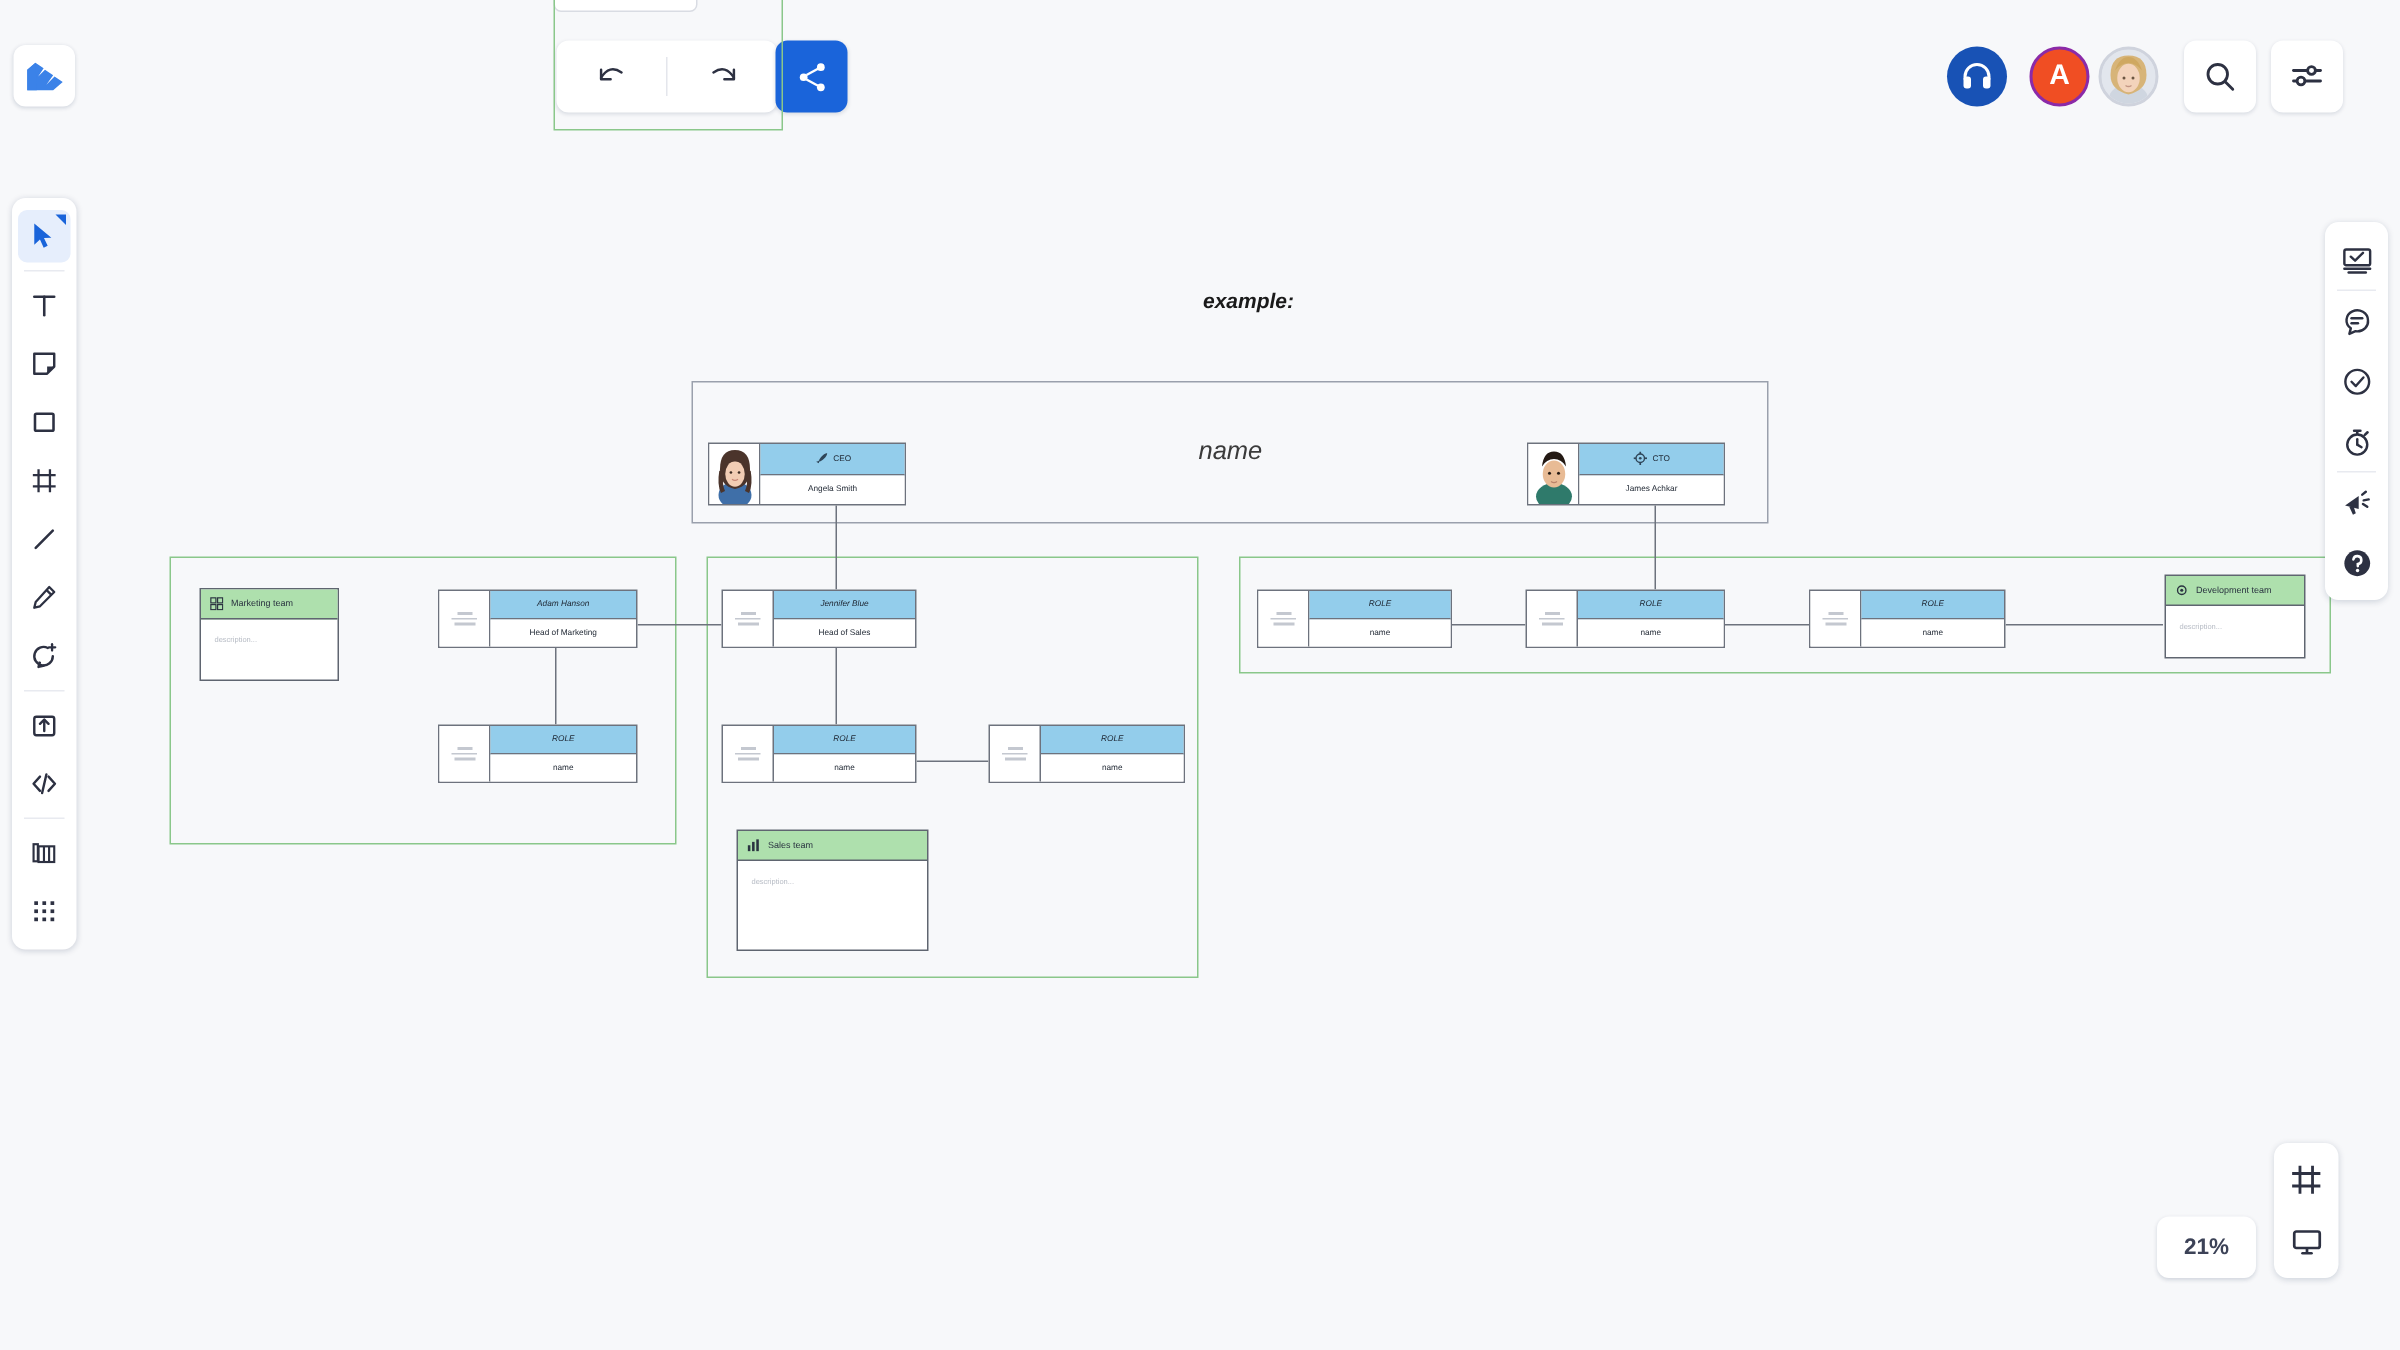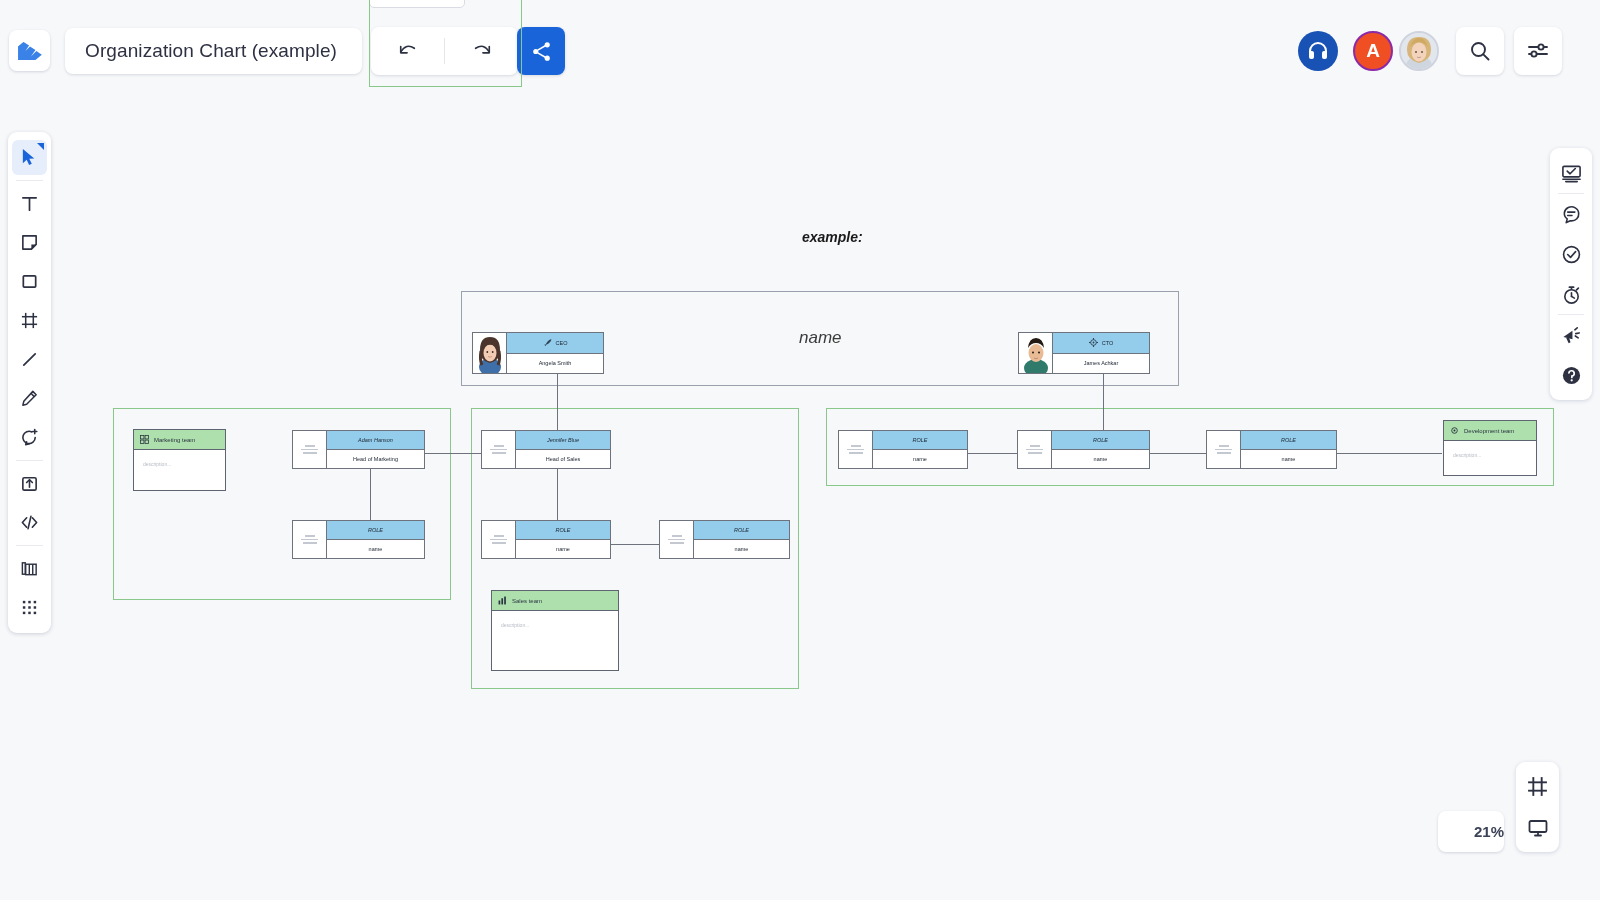--- a/index.html
+++ b/index.html
@@ -6,21 +6,21 @@
   * { box-sizing: border-box; margin: 0; padding: 0; }
   html, body {
     width: 1600px; height: 900px;
     font-family: "Liberation Sans", sans-serif;
     background: #f7f8fa;
     overflow: hidden;
   }
   #app { position: relative; width: 1600px; height: 900px; }
 
   
-  #canvas { position: absolute; inset: 0; background: #f7f8fa; margin-top: 37px; }
+  #canvas { position: absolute; inset: 0; background: #f7f8fa; }
 
   
   .topbar { position: absolute; top: 0; left: 0; width: 1600px; height: 102px; }
   .logo-btn {
     position: absolute; left: 9px; top: 30px; width: 41px; height: 41px;
     background: #fff; border-radius: 8px; display: flex; align-items: center; justify-content: center;
     box-shadow: 0 1px 3px rgba(9,30,66,.16);
     cursor: pointer;
   }
   .title-box {
@@ -95,21 +95,21 @@
     background: #fff; border-radius: 9px; padding: 5px 0;
     box-shadow: 0 1px 4px rgba(9,30,66,.16);
     display: flex; flex-direction: column; align-items: center;
   }
   .rb-item { width: 38px; height: 40px; display: flex; align-items: center; justify-content: center; cursor: pointer; }
   .rb-sep { width: 26px; height: 1px; background: #e8eaf0; }
 
   
   .zoom-chip {
     position: absolute; left: 1438px; top: 811px; width: 66px; height: 41px;
-    background: #fff; border-radius: 8px; display: flex; align-items: center; justify-content: flex-end;
+    background: #fff; border-radius: 8px; display: flex; align-items: center; justify-content: center;
     box-shadow: 0 1px 3px rgba(9,30,66,.16); cursor: pointer;
   }
   .zoom-chip span { font-size: 15px; font-weight: 700; color: #3c4257; }
   .br-stack {
     position: absolute; left: 1516px; top: 762px; width: 43px;
     background: #fff; border-radius: 9px; padding: 4px 0;
     box-shadow: 0 1px 4px rgba(9,30,66,.16);
     display: flex; flex-direction: column; align-items: center;
   }
   .br-item { width: 38px; height: 41px; display: flex; align-items: center; justify-content: center; cursor: pointer; }
@@ -417,23 +417,20 @@
 
     <div class="ghost-box"></div>
 
     <div class="logo-btn">
       <svg width="26" height="20" viewBox="0 0 28 22">
         <path d="M7 1 L13 5 L9 11 L14 6 L20 10 L15 17 L21 11 L27 15 L20 21 L1 21 L1 6 Z" fill="#3b82e8"></path>
         <path d="M7 1 L1 6 L1 21 L8 21 Z" fill="#3b82e8"></path>
       </svg>
     </div>
 
-    <div class="title-box">
-      <span>Organization Chart (example)</span>
-    </div>
 
     <div class="undo-group">
       <div class="ub">
         <svg width="22" height="20" viewBox="0 0 24 22">
           <path d="M4 6 L4 13 L11 13" fill="none" stroke="#2d3142" stroke-width="1.8" stroke-linecap="round" stroke-linejoin="round"></path>
           <path d="M4 12 q6-10 15-4" fill="none" stroke="#2d3142" stroke-width="1.8" stroke-linecap="round"></path>
         </svg>
       </div>
       <div class="divider"></div>
       <div class="ub">

